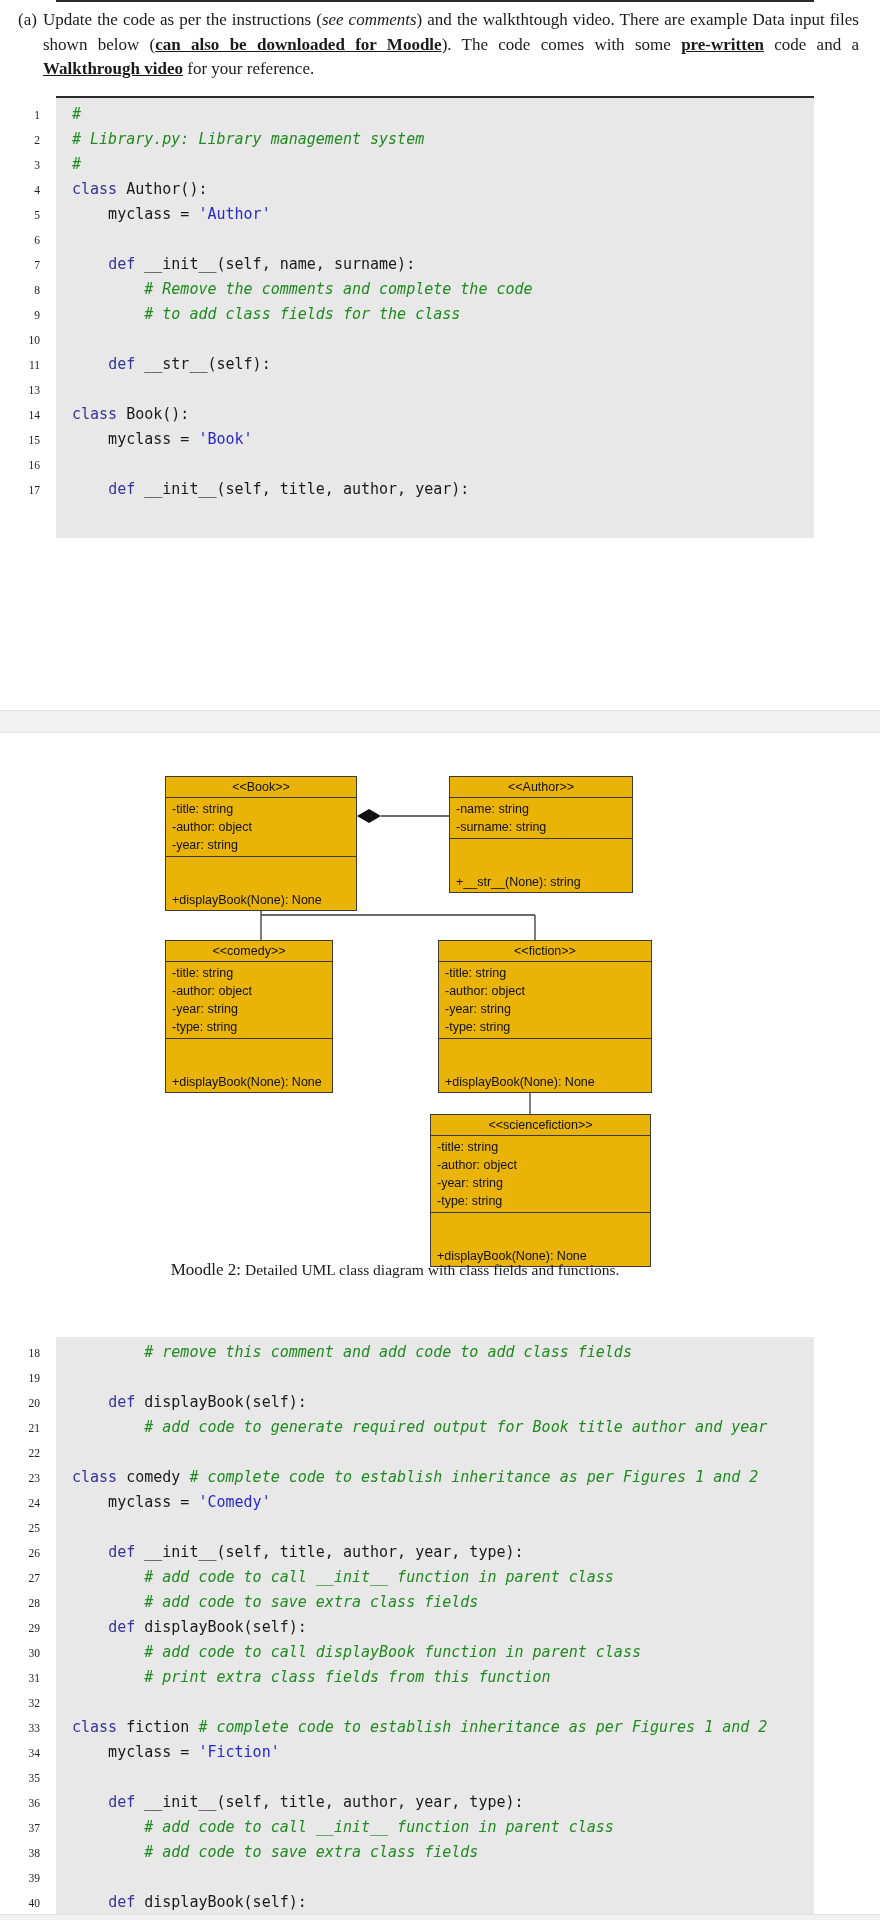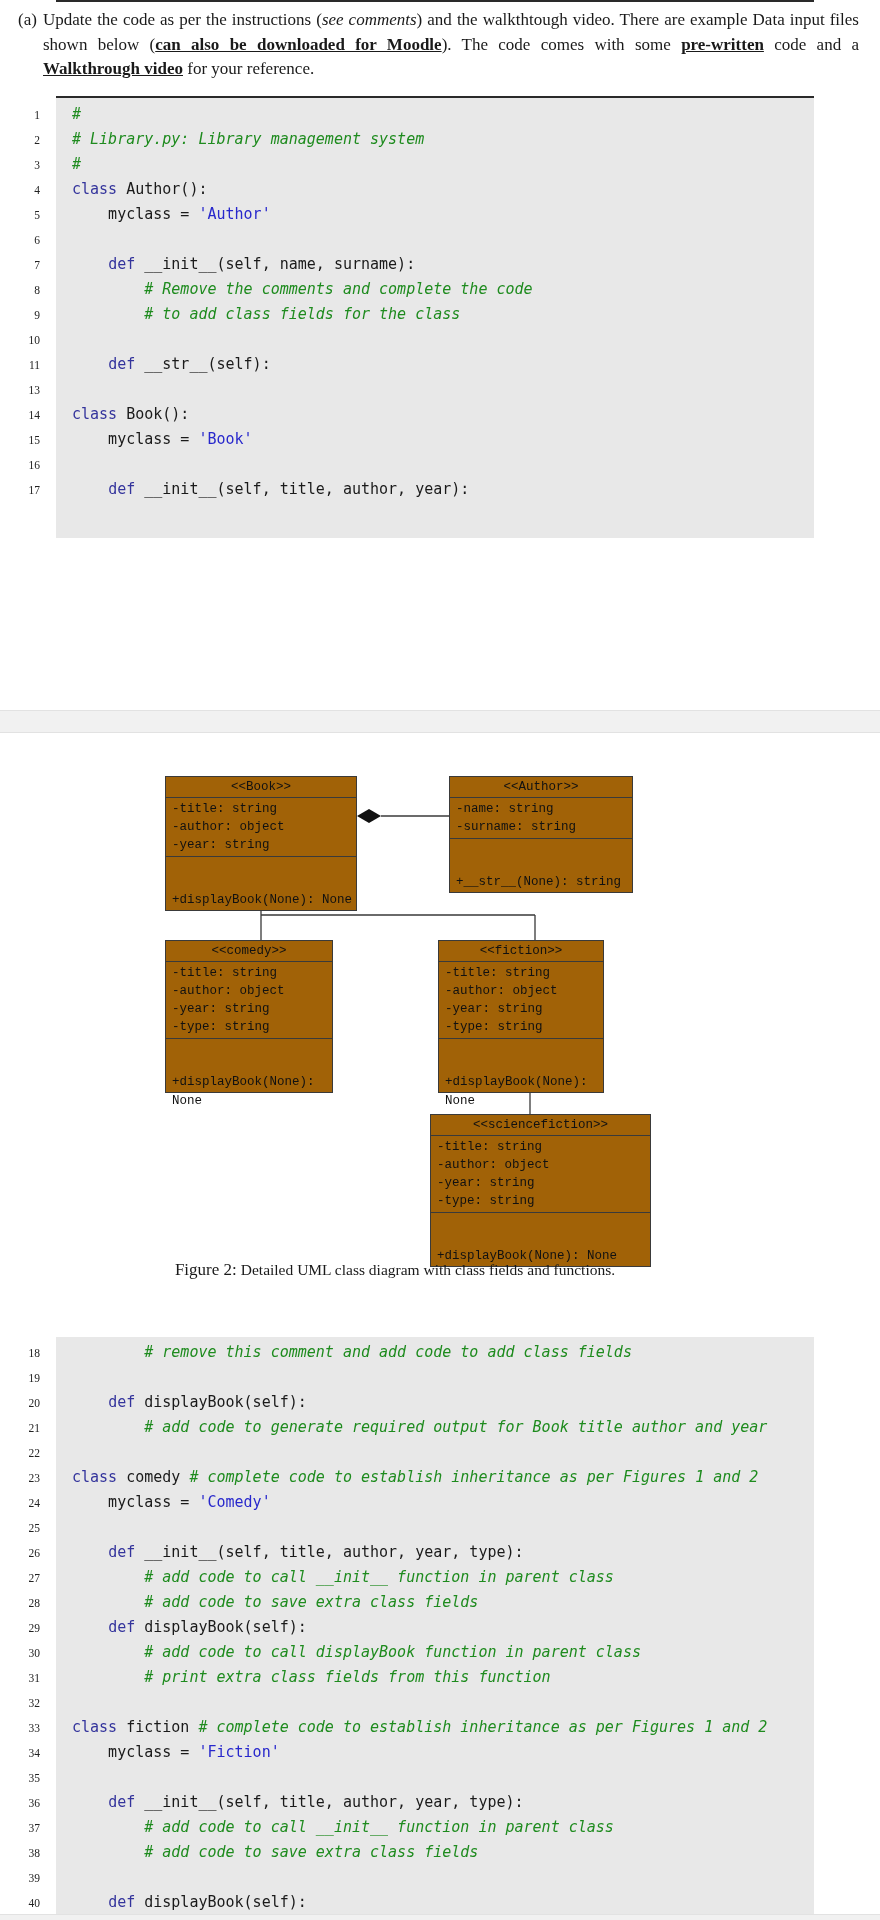--- a/index.html
+++ b/index.html
@@ -36,22 +36,22 @@
   .tk-c{color:var(--c-com);font-style:italic;}
 
   
   .sep-band{left:0;width:880px;background:var(--c-sep);box-sizing:border-box;
             border-top:1px solid #e2e2e2;border-bottom:1px solid #e2e2e2;}
   #sep1{top:710px;height:23px;}
   #sep2{top:1914px;height:6px;border-bottom:none;}
 
   
   #uml-layer{left:0;top:0;width:880px;height:1920px;pointer-events:none;}
-  .uml-box{position:absolute;background:#a16207;border:1px solid var(--c-line);
-           box-sizing:border-box;font-family:Liberation Mono, monospace;
+  .uml-box{position:absolute;background:#eab308;border:1px solid var(--c-line);
+           box-sizing:border-box;font-family:Liberation Sans, sans-serif;
            font-size:12.5px;color:#111;}
   .uml-title{height:20px;line-height:20px;text-align:center;
              border-bottom:1px solid var(--c-line);}
   .uml-attrs{padding:2px 0;border-bottom:1px solid var(--c-line);}
   .uml-attr{height:18px;line-height:18px;padding-left:6px;}
   .uml-method{height:19px;line-height:19px;padding-left:6px;margin-top:34px;}
   #uml-connectors{position:absolute;left:0;top:0;}
 
   
   #fig-caption{left:20px;top:1260px;width:750px;text-align:center;}
@@ -169,21 +169,21 @@
     <div class="uml-box" style="left: 165px; top: 940px; width: 168px;">
       <div class="uml-title">&lt;&lt;comedy&gt;&gt;</div>
       <div class="uml-attrs">
         <div class="uml-attr">-title: string</div>
         <div class="uml-attr">-author: object</div>
         <div class="uml-attr">-year: string</div>
         <div class="uml-attr">-type: string</div>
       </div>
       <div class="uml-method">+displayBook(None): None</div>
     </div>
-    <div class="uml-box" style="left: 438px; top: 940px; width: 166px;">
+    <div class="uml-box" style="left: 438px; top: 940px; width: 214px;">
       <div class="uml-title">&lt;&lt;fiction&gt;&gt;</div>
       <div class="uml-attrs">
         <div class="uml-attr">-title: string</div>
         <div class="uml-attr">-author: object</div>
         <div class="uml-attr">-year: string</div>
         <div class="uml-attr">-type: string</div>
       </div>
       <div class="uml-method">+displayBook(None): None</div>
     </div>
     <div class="uml-box" style="left: 430px; top: 1114px; width: 221px;">
@@ -192,21 +192,21 @@
         <div class="uml-attr">-title: string</div>
         <div class="uml-attr">-author: object</div>
         <div class="uml-attr">-year: string</div>
         <div class="uml-attr">-type: string</div>
       </div>
       <div class="uml-method">+displayBook(None): None</div>
     </div>
   </div>
 
 <div class="abs" id="fig-caption">
-  <span id="fig-label">Figure 2:</span>
+  <span id="fig-label">Moodle 2:</span>
   <span id="fig-text">Detailed UML class diagram with class fields and functions.</span>
 </div>
 
 <div class="abs code-bg" id="listing2-bg"></div>
 <div class="abs code-lines" id="listing2-lines">
     <div class="code-row">
       <span class="line-no">18</span>
       <span class="code-text"><span class="tk-c">        # remove this comment and add code to add class fields</span></span>
     </div>
     <div class="code-row">

